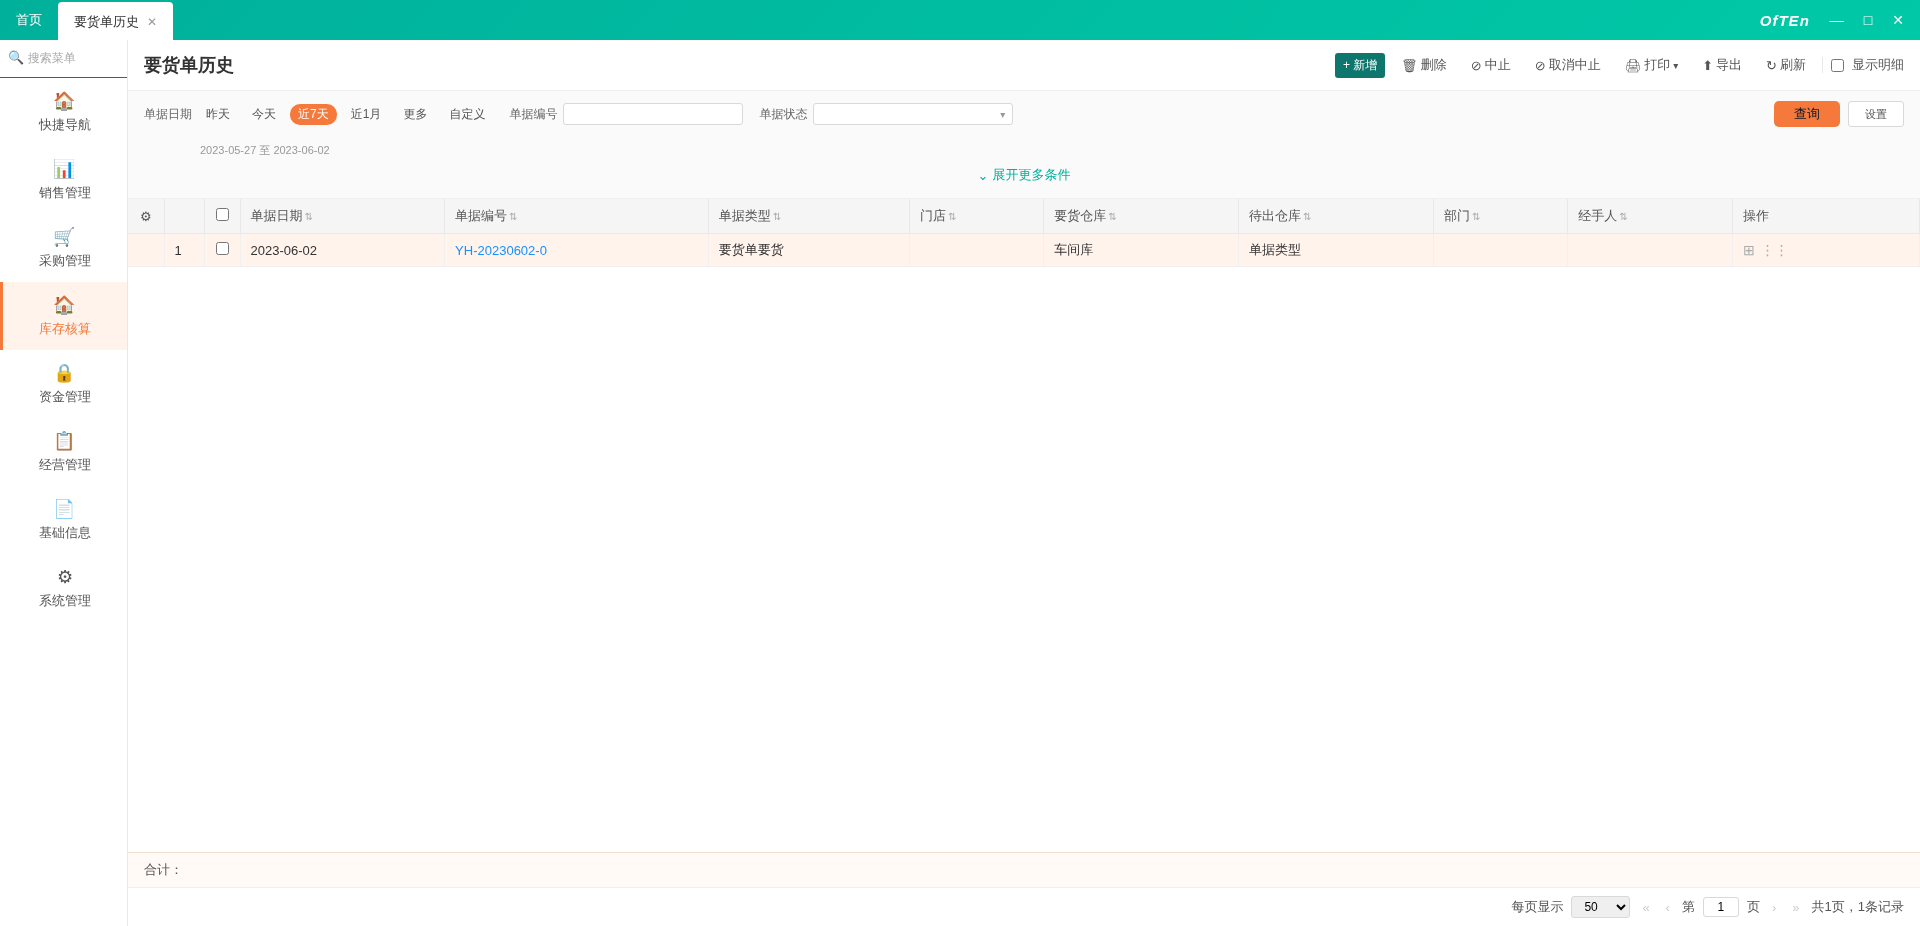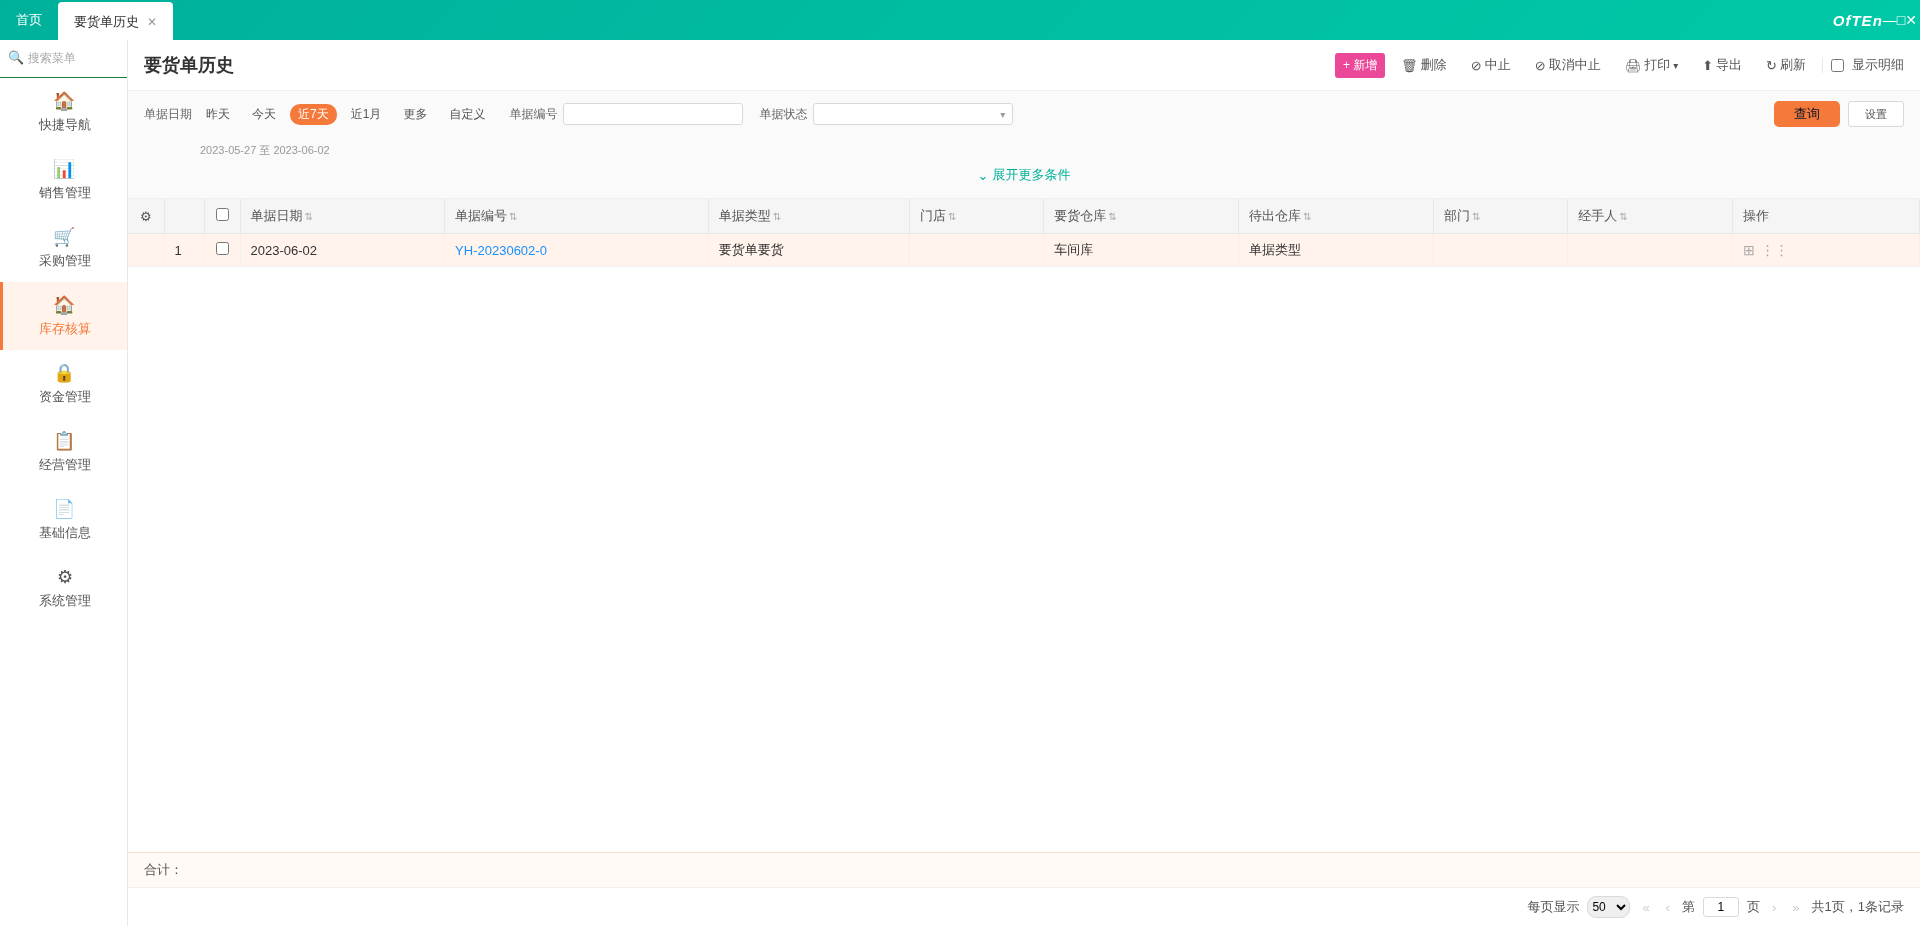--- a/index.html
+++ b/index.html
@@ -39,22 +39,22 @@
     .tab-active .tab-close {
       margin-left: 8px;
       color: #999;
       font-size: 12px;
       cursor: pointer;
     }
     .top-bar-right {
       margin-left: auto;
       display: flex;
       align-items: center;
-      padding-right: 3px;
-      gap: 0;
+      padding-right: 16px;
+      gap: 20px;
       color: white;
       font-size: 13px;
     }
     .top-bar-icon { cursor: pointer; font-size: 14px; }
 
     
     .main-layout {
       display: flex;
       flex: 1;
       overflow: hidden;
@@ -124,21 +124,21 @@
       display: flex;
       align-items: center;
       gap: 3px;
       padding: 4px 8px;
       cursor: pointer;
       color: #555;
       font-size: 12px;
       border-radius: 3px;
     }
     .toolbar-btn.primary {
-      background: #ec4899;
+      background: #0f766e;
       color: white;
       border: none;
     }
     .toolbar-divider { width: 1px; height: 16px; background: #e8e8e8; }
     .checkbox-label { display: flex; align-items: center; gap: 8px; cursor: pointer; color: #555; font-size: 12px; }
 
     
     .filter-area {
       padding: 10px 16px;
       border-bottom: 1px solid #f0f0f0;
@@ -255,22 +255,22 @@
       justify-content: flex-end;
       padding: 8px 16px;
       border-top: 1px solid #f0f0f0;
       gap: 8px;
       flex-shrink: 0;
       font-size: 12px;
       color: #555;
     }
     .pagination-select {
       border: 1px solid #d9d9d9;
-      border-radius: 9px;
-      padding: 2px 0;
+      border-radius: 3px;
+      padding: 2px 8px;
       font-size: 12px;
     }
     .page-input {
       border: 1px solid #d9d9d9;
       border-radius: 3px;
       padding: 2px 6px;
       width: 36px;
       text-align: center;
       font-size: 12px;
     }

